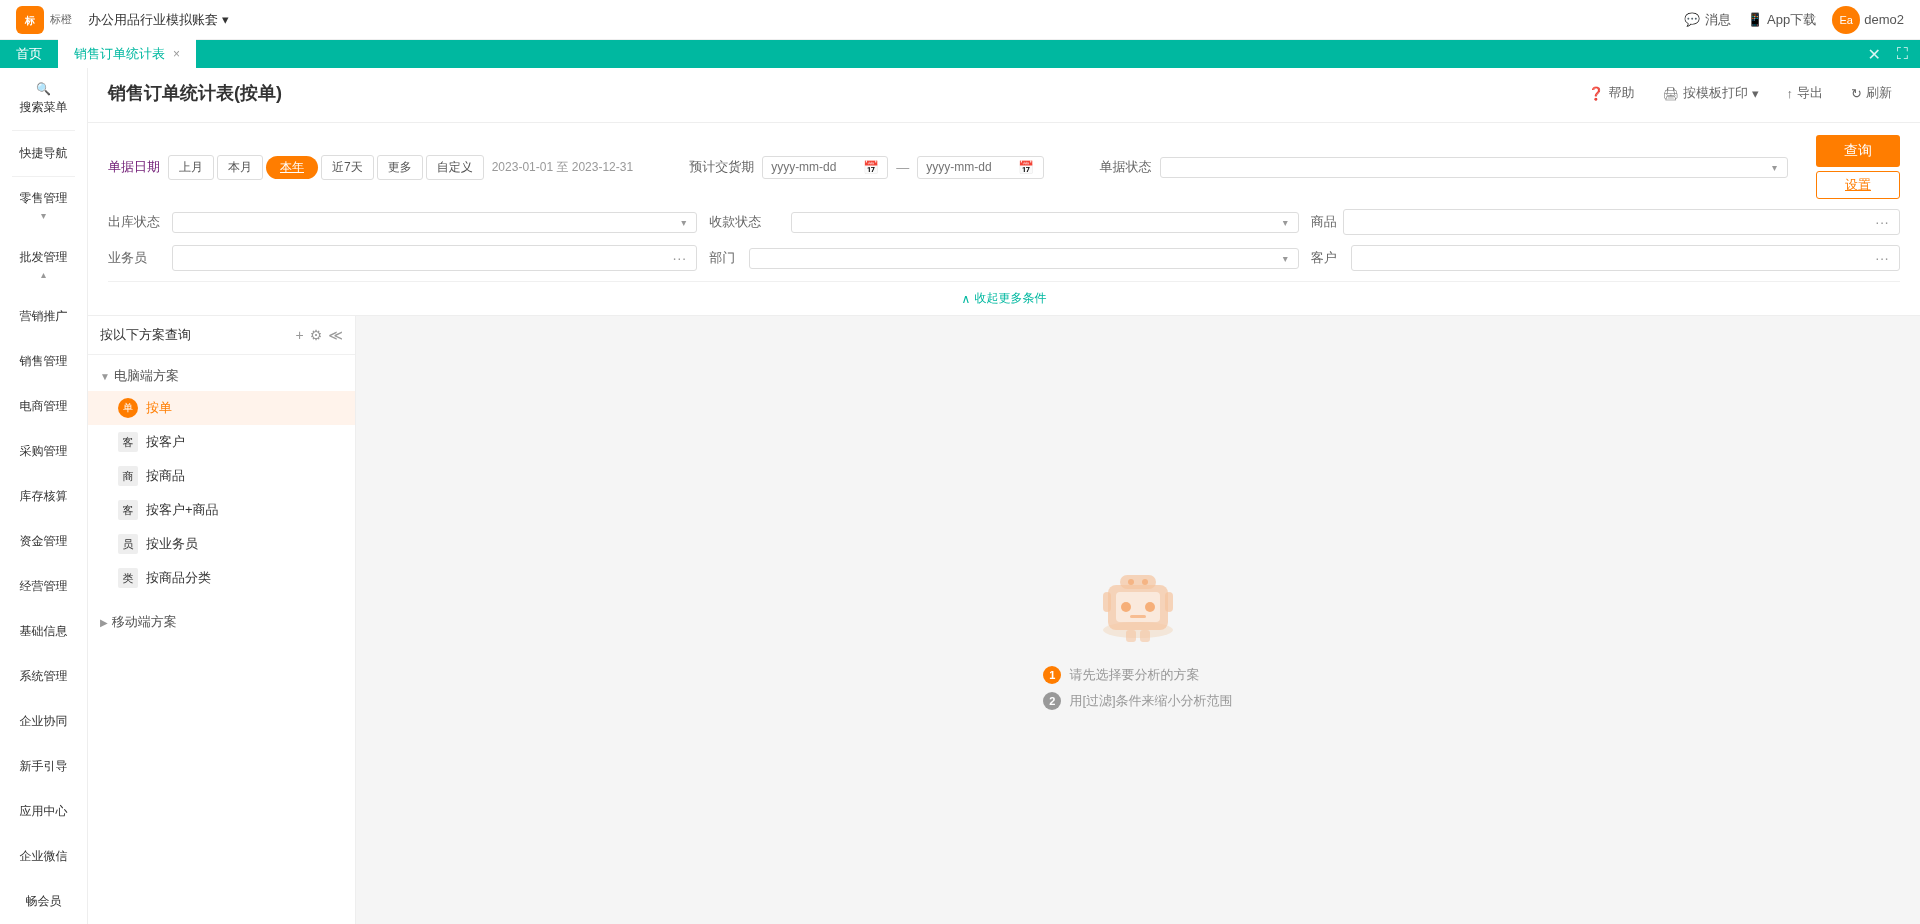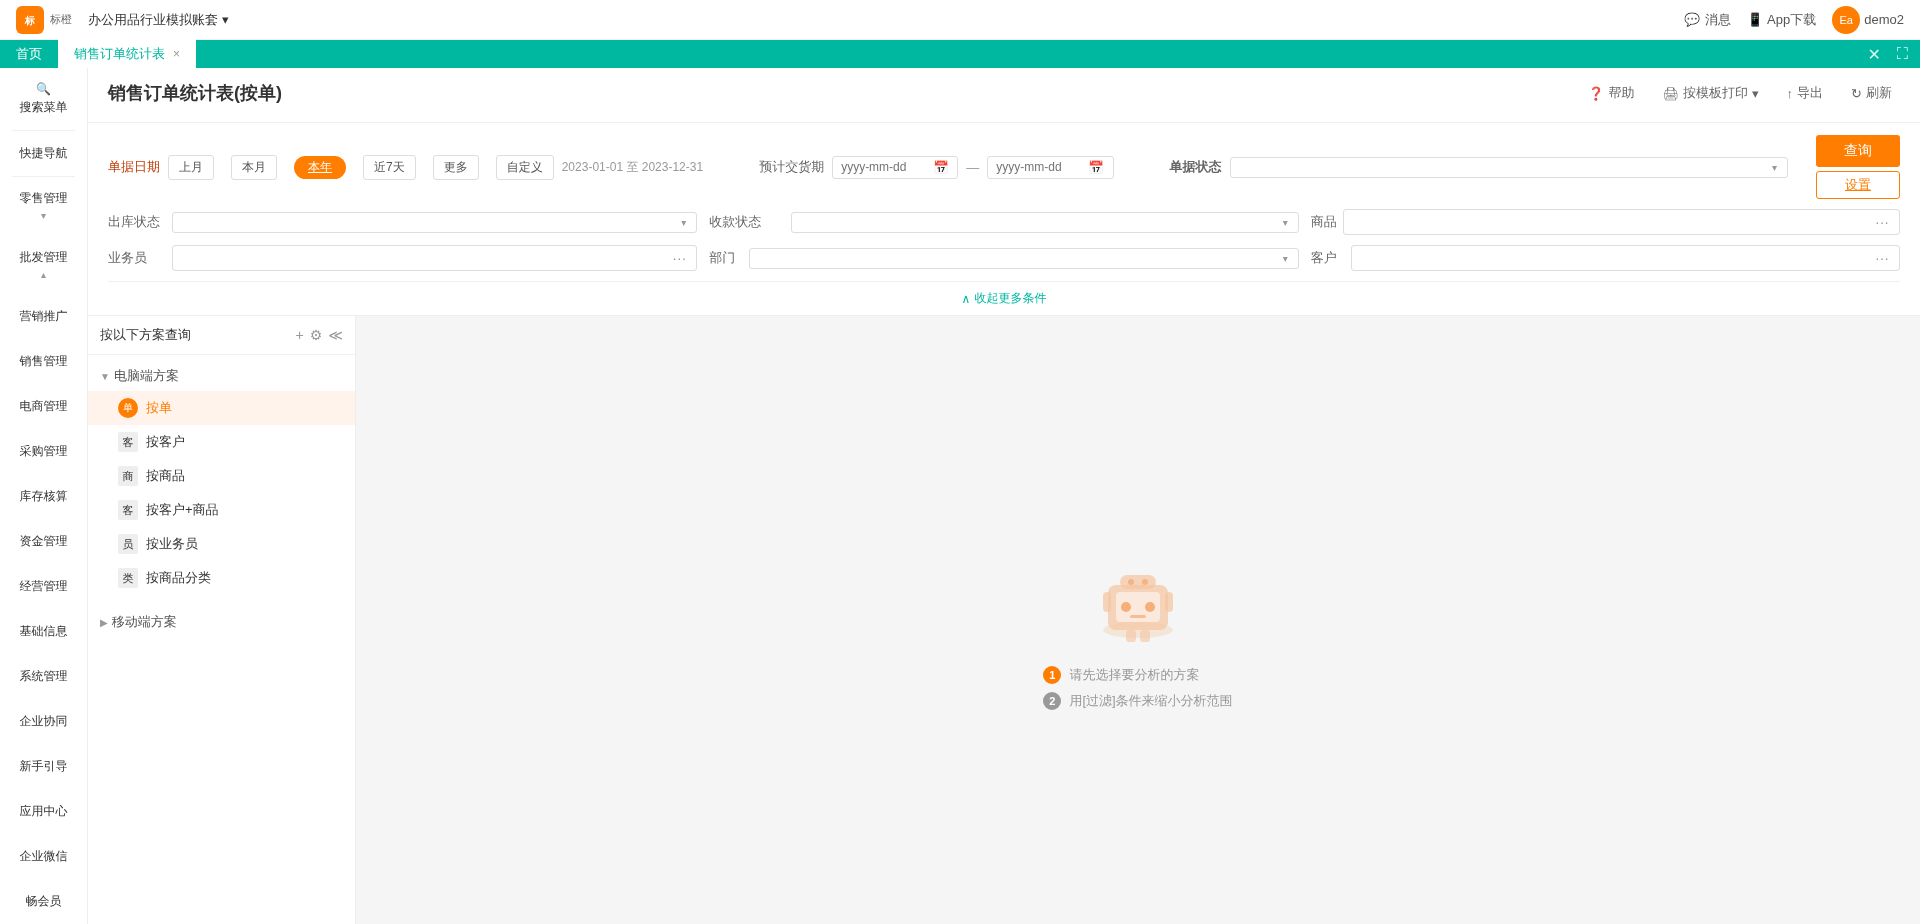--- a/index.html
+++ b/index.html
@@ -207,22 +207,22 @@
             <span>刷新</span>
           </div>
         </div>
       </div>
     </div>
 
     <div style="background:#fff; padding: 12px 20px 0; border-bottom:1px solid #eee;">
 
       <div style="display:flex; align-items:center; gap:16px; margin-bottom:10px;">
         <div style="display:flex; align-items:center; gap:8px;">
-          <span style="color:#c2410c; font-size:13px;">单据日期</span>
-          <div style="display:flex; align-items:center; gap:17px;justify-content:space-between;">
+          <span style="color:#701a75; font-size:13px;">单据日期</span>
+          <div style="display:flex; align-items:center; gap:3px;justify-content:space-between;">
             <button style="padding:3px 10px; border:1px solid #ddd; border-radius:3px; cursor:pointer; font-size:12px; color:#555; background:#fff;">上月</button>
             <button style="padding:3px 10px; border:1px solid #ddd; border-radius:3px; cursor:pointer; font-size:12px; color:#555; background:#fff;">本月</button>
             <button style="padding:3px 14px; border:none; border-radius:12px; cursor:pointer; font-size:12px; color:#fff; background:#ff7d00;text-decoration:underline;">本年</button>
             <button style="padding:3px 10px; border:1px solid #ddd; border-radius:3px; cursor:pointer; font-size:12px; color:#555; background:#fff;">近7天</button>
             <button style="padding:3px 10px; border:1px solid #ddd; border-radius:3px; cursor:pointer; font-size:12px; color:#555; background:#fff;">更多</button>
             <button style="padding:3px 10px; border:1px solid #ddd; border-radius:3px; cursor:pointer; font-size:12px; color:#555; background:#fff;">自定义</button>
           </div>
           <span style="font-size:12px; color:#999;">2023-01-01 至 2023-12-31</span>
         </div>
 
@@ -233,21 +233,21 @@
             <span style="color:#999; font-size:13px;">📅</span>
           </div>
           <span style="color:#999;">—</span>
           <div style="display:flex; align-items:center; border:1px solid #ddd; border-radius:3px; padding:3px 8px; gap:4px;">
             <input type="text" style="border: none; outline: none; font-size: 12px; color: rgb(204, 204, 204); width: 88px;" placeholder="yyyy-mm-dd">
             <span style="color:#999; font-size:13px;">📅</span>
           </div>
         </div>
 
         <div style="display:flex; align-items:center; gap:8px; margin-left:40px; flex:1;">
-          <span style="color:#666; font-size:13px;font-weight:bold;">单据状态</span>
+          <span style="color:#666; font-size:13px;">单据状态</span>
           <div style="display:flex; align-items:center; border:1px solid #ddd; border-radius:3px; padding:4px 10px; flex:1; cursor:pointer; background:#fff;">
             <span style="flex:1; color:#ccc; font-size:12px;"></span>
             <span style="color:#999; font-size:10px;">▾</span>
           </div>
         </div>
 
         <div style="display:flex; flex-direction:column; gap:4px; margin-left:12px;">
           <button style="background:#ff7d00; color:#fff; border:none; padding:7px 28px; border-radius:3px; cursor:pointer; font-size:14px;">查询</button>
           <button style="background:#fff; color:#ff7d00; border:1px solid #ff7d00; padding:4px 20px; border-radius:3px; cursor:pointer; font-size:13px;text-decoration:underline;">设置</button>
         </div>

